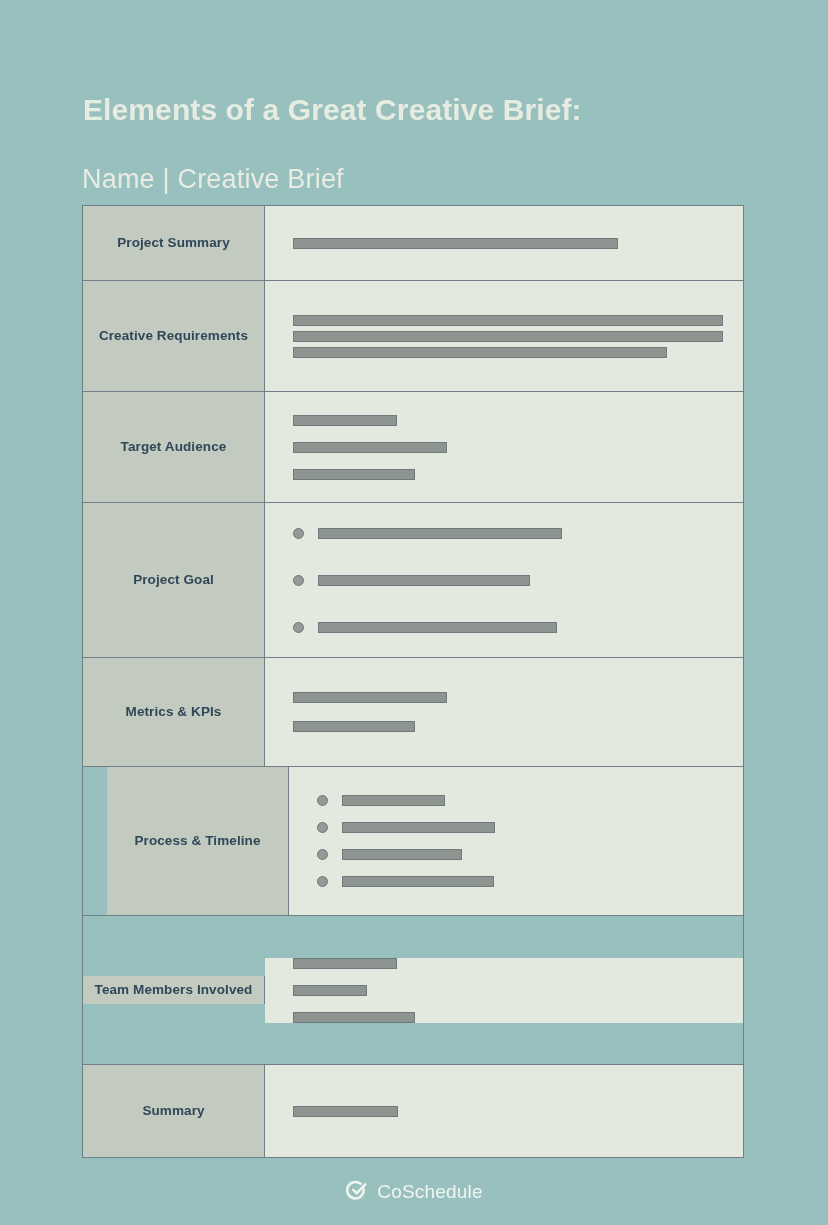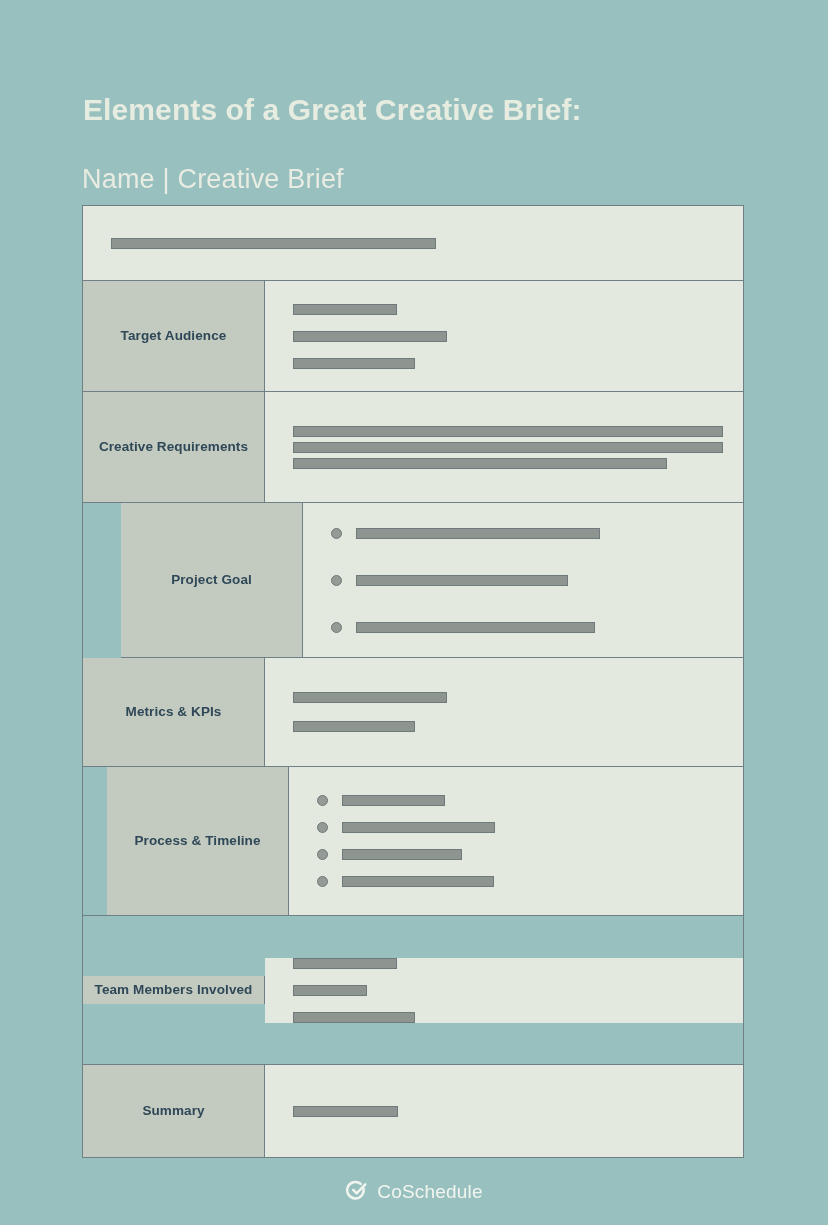--- a/index.html
+++ b/index.html
@@ -143,59 +143,62 @@
 
 <div id="page">
 
   <div class="header">
     <h1 class="title">Elements of a Great Creative Brief:</h1>
     <div class="subtitle">Name | Creative Brief</div>
   </div>
 
   <div class="brief-table" id="brief-table">
       <div class="row" style="height: 75px;">
+        <div class="label-cell">
+          <div class="label-text">Project Summary</div>
+        </div>
         <div class="content-cell" style="gap: 18px;">
           <div class="line">
             <span class="bar" style="width: 325px;"></span>
           </div>
         </div>
       </div>
       <div class="row" style="height: 111px;">
         <div class="label-cell">
+          <div class="label-text">Creative Requirements</div>
+        </div>
+        <div class="content-cell" style="gap: 5px;">
+          <div class="line">
+            <span class="bar" style="width: 430px;"></span>
+          </div>
+          <div class="line">
+            <span class="bar" style="width: 430px;"></span>
+          </div>
+          <div class="line">
+            <span class="bar" style="width: 374px;"></span>
+          </div>
+        </div>
+      </div>
+      <div class="row" style="height: 111px;">
+        <div class="label-cell">
           <div class="label-text">Target Audience</div>
         </div>
         <div class="content-cell" style="gap: 16px;">
           <div class="line">
             <span class="bar" style="width: 104px;"></span>
           </div>
           <div class="line">
             <span class="bar" style="width: 154px;"></span>
           </div>
           <div class="line">
             <span class="bar" style="width: 122px;"></span>
           </div>
         </div>
       </div>
-      <div class="row" style="height: 111px;">
-        <div class="label-cell">
-          <div class="label-text">Creative Requirements</div>
-        </div>
-        <div class="content-cell" style="gap: 5px;">
-          <div class="line">
-            <span class="bar" style="width: 430px;"></span>
-          </div>
-          <div class="line">
-            <span class="bar" style="width: 430px;"></span>
-          </div>
-          <div class="line">
-            <span class="bar" style="width: 374px;"></span>
-          </div>
-        </div>
-      </div>
-      <div class="row" style="height: 155px; margin-left: 38px;">
+      <div class="row" style="height: 155px;">
         <div class="label-cell">
           <div class="label-text">Project Goal</div>
         </div>
         <div class="content-cell" style="gap: 36px;">
           <div class="line">
             <span class="bullet"></span>
             <span class="bar" style="width: 244px;"></span>
           </div>
           <div class="line">
             <span class="bullet"></span>

